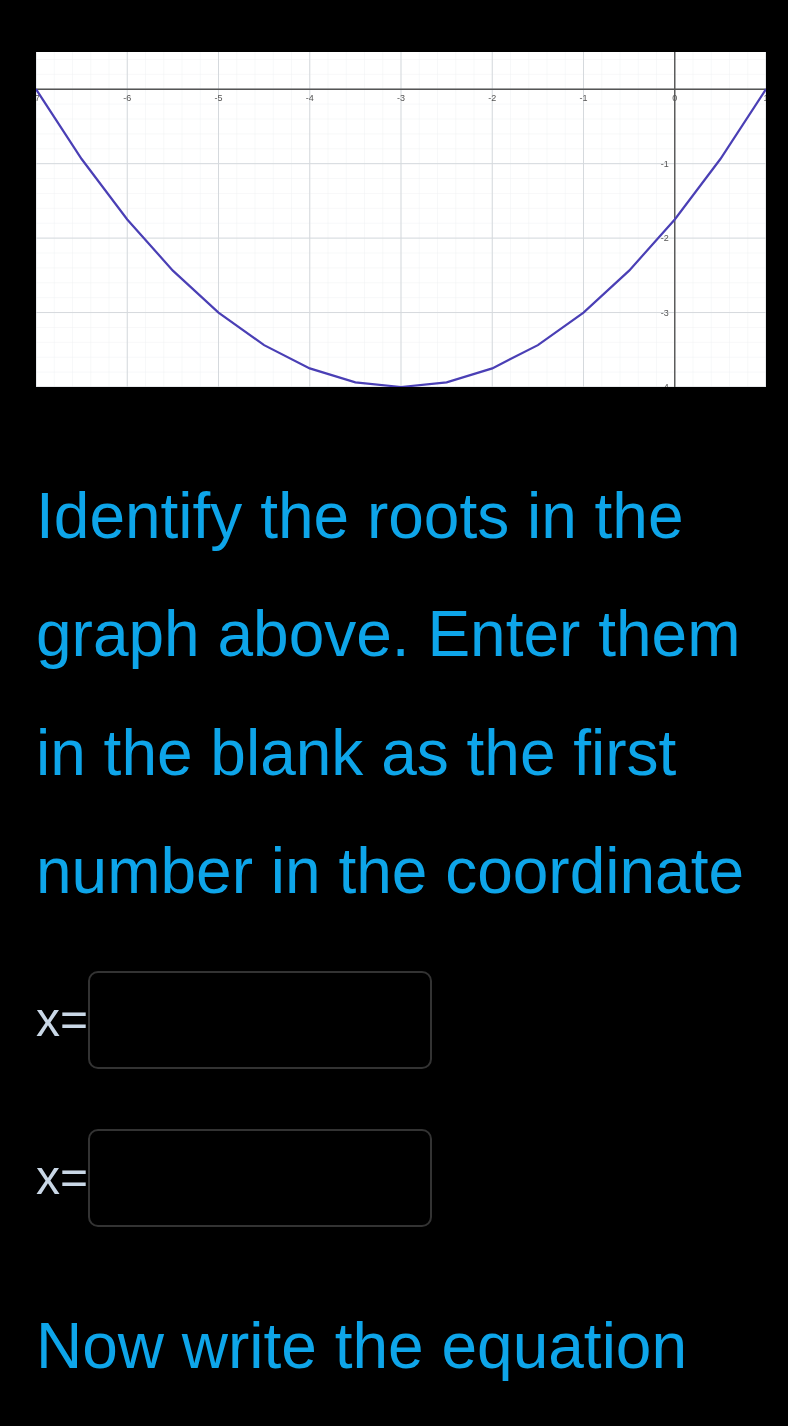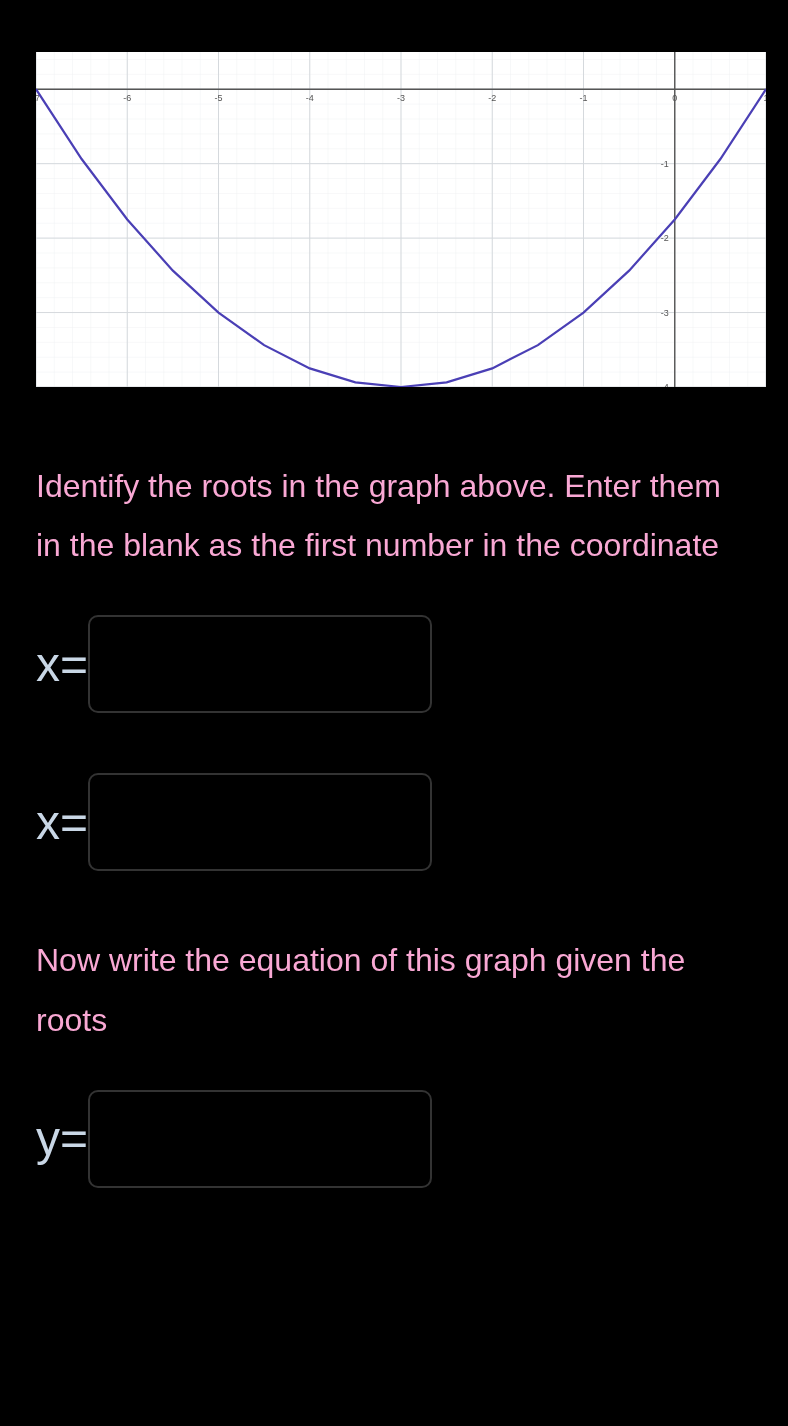--- a/index.html
+++ b/index.html
@@ -22,24 +22,24 @@
     background: #fff;
     position: relative;
     overflow: hidden;
     margin-bottom: 70px;
   }
   .graph-box svg {
     position: absolute;
     inset: 0;
   }
   .question {
-    font-size: 32px;
+    font-size: 64px;
     line-height: 1.85;
     font-weight: 400;
-    color: #f9a8d4;
+    color: #0ea5e9;
     margin-bottom: 40px;
   }
   .input-row {
     display: flex;
     align-items: center;
     margin-bottom: 60px;
   }
   .input-label {
     font-size: 48px;
     color: #c9d7e6;

